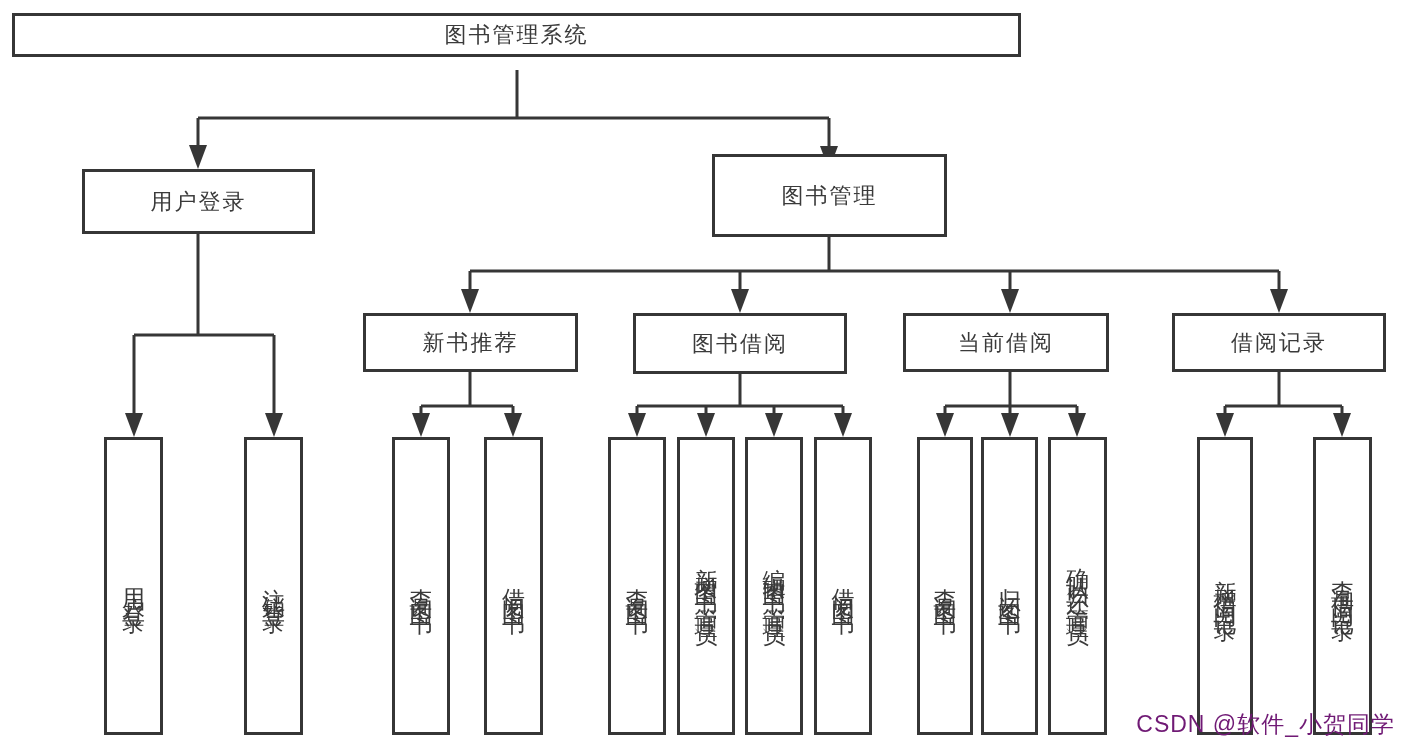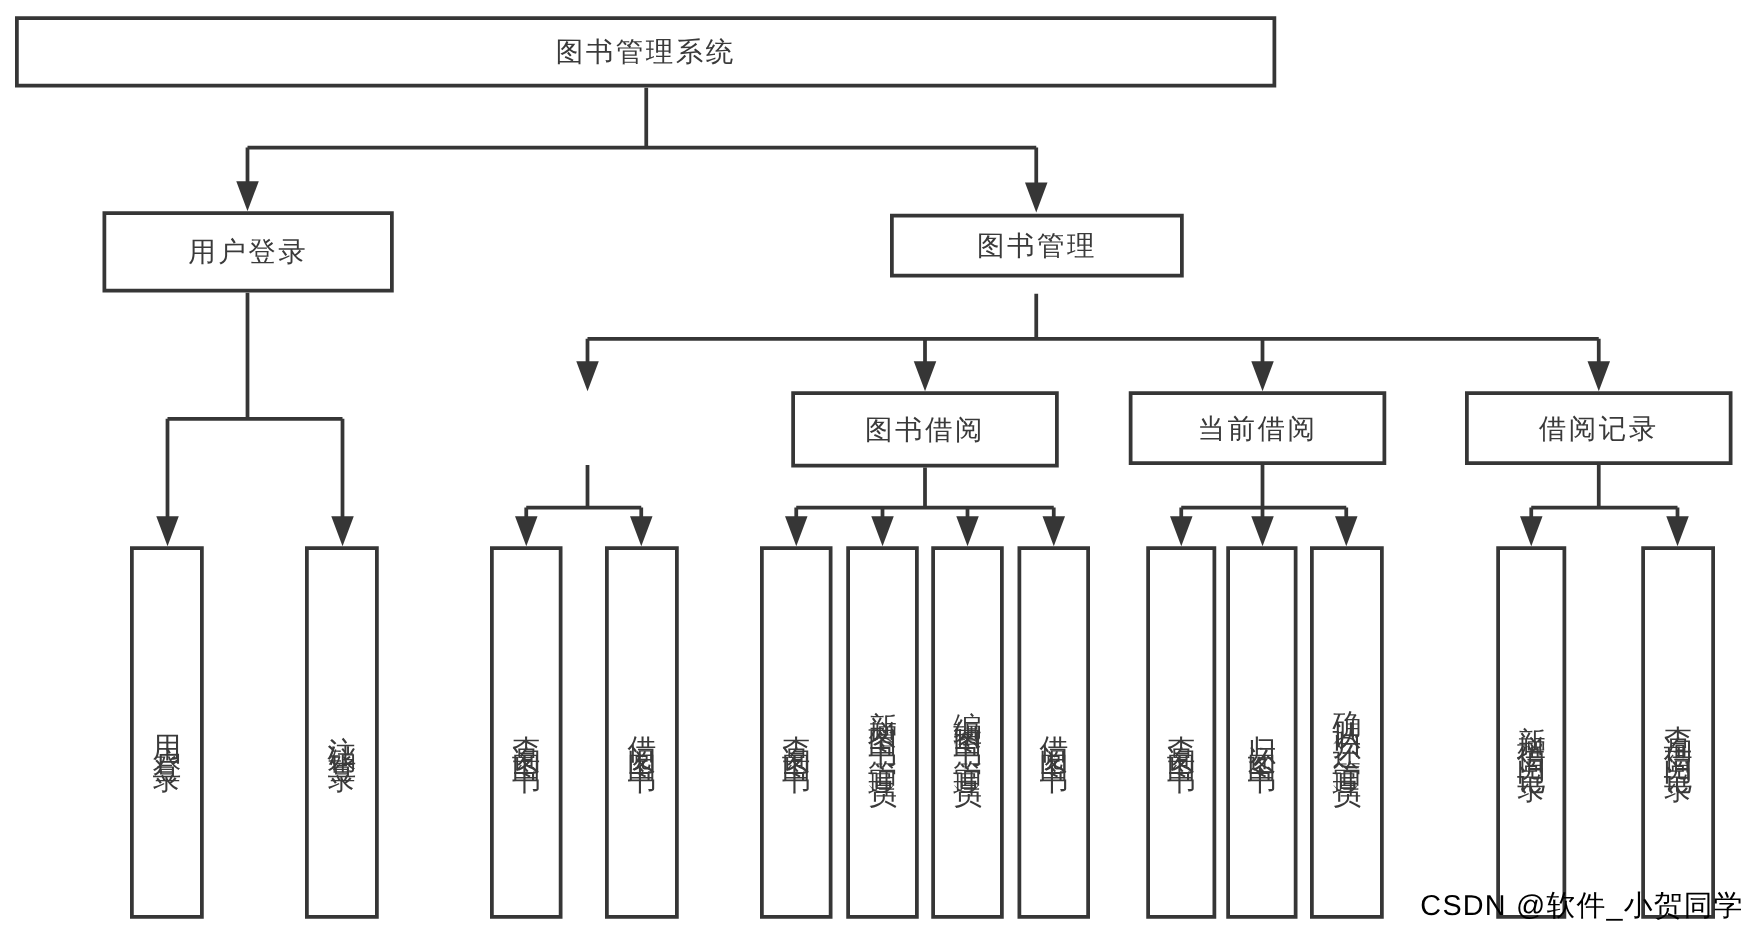--- a/index.html
+++ b/index.html
@@ -12,21 +12,21 @@
     position:absolute;box-sizing:border-box;background:#ffffff;
     border:3px solid #363636;color:#3a3a3a;
     display:flex;align-items:center;justify-content:center;
   }
   .hbox{font-size:22px;letter-spacing:2px;white-space:nowrap;}
   .vbox span{
     writing-mode:vertical-rl;text-orientation:mixed;
     font-size:23px;letter-spacing:8px;line-height:1;white-space:nowrap;
   }
   .watermark{
-    position:absolute;right:10px;bottom:7px;color:#000000;
+    position:absolute;right:10px;bottom:7px;color:#701a75;
     font-size:23px;letter-spacing:1px;white-space:nowrap;
   }
 </style>
 </head>
 <body>
 
 <div class="stage">
 
   <svg class="connectors" viewBox="0 0 1405 747" xmlns="http://www.w3.org/2000/svg">
     <g stroke="#363636" stroke-width="3" fill="none">
@@ -61,25 +61,26 @@
       <polygon points="765,413 783,413 774,437"></polygon>
       <polygon points="834,413 852,413 843,437"></polygon>
       <polygon points="936,413 954,413 945,437"></polygon>
       <polygon points="1001,413 1019,413 1010,437"></polygon>
       <polygon points="1068,413 1086,413 1077,437"></polygon>
       <polygon points="1216,413 1234,413 1225,437"></polygon>
       <polygon points="1333,413 1351,413 1342,437"></polygon>
     </g>
   </svg>
 
-  <div class="node hbox" style="left:12px;top:13px;width:1009px;height:57px">图书管理系统</div>
+  <div class="node hbox" style="left:12px;top:13px;width:1009px;height:44px">图书管理系统</div>
 
   <div class="node hbox" style="left:82px;top:169px;width:233px;height:65px">用户登录</div>
-  <div class="node hbox" style="left:712px;top:171px;width:235px;height:51px">图书管理</div>
+  <div class="node hbox" style="left:712px;top:154px;width:235px;height:83px">图书管理</div>
 
+  <div class="node hbox" style="left:363px;top:313px;width:215px;height:59px">新书推荐</div>
   <div class="node hbox" style="left:633px;top:313px;width:214px;height:61px">图书借阅</div>
   <div class="node hbox" style="left:903px;top:313px;width:206px;height:59px">当前借阅</div>
   <div class="node hbox" style="left:1172px;top:313px;width:214px;height:59px">借阅记录</div>
 
   <div class="node vbox" style="left:104px;top:437px;width:59px;height:298px">
     <span>用户登录</span>
   </div>
   <div class="node vbox" style="left:244px;top:437px;width:59px;height:298px">
     <span>注销登录</span>
   </div>

